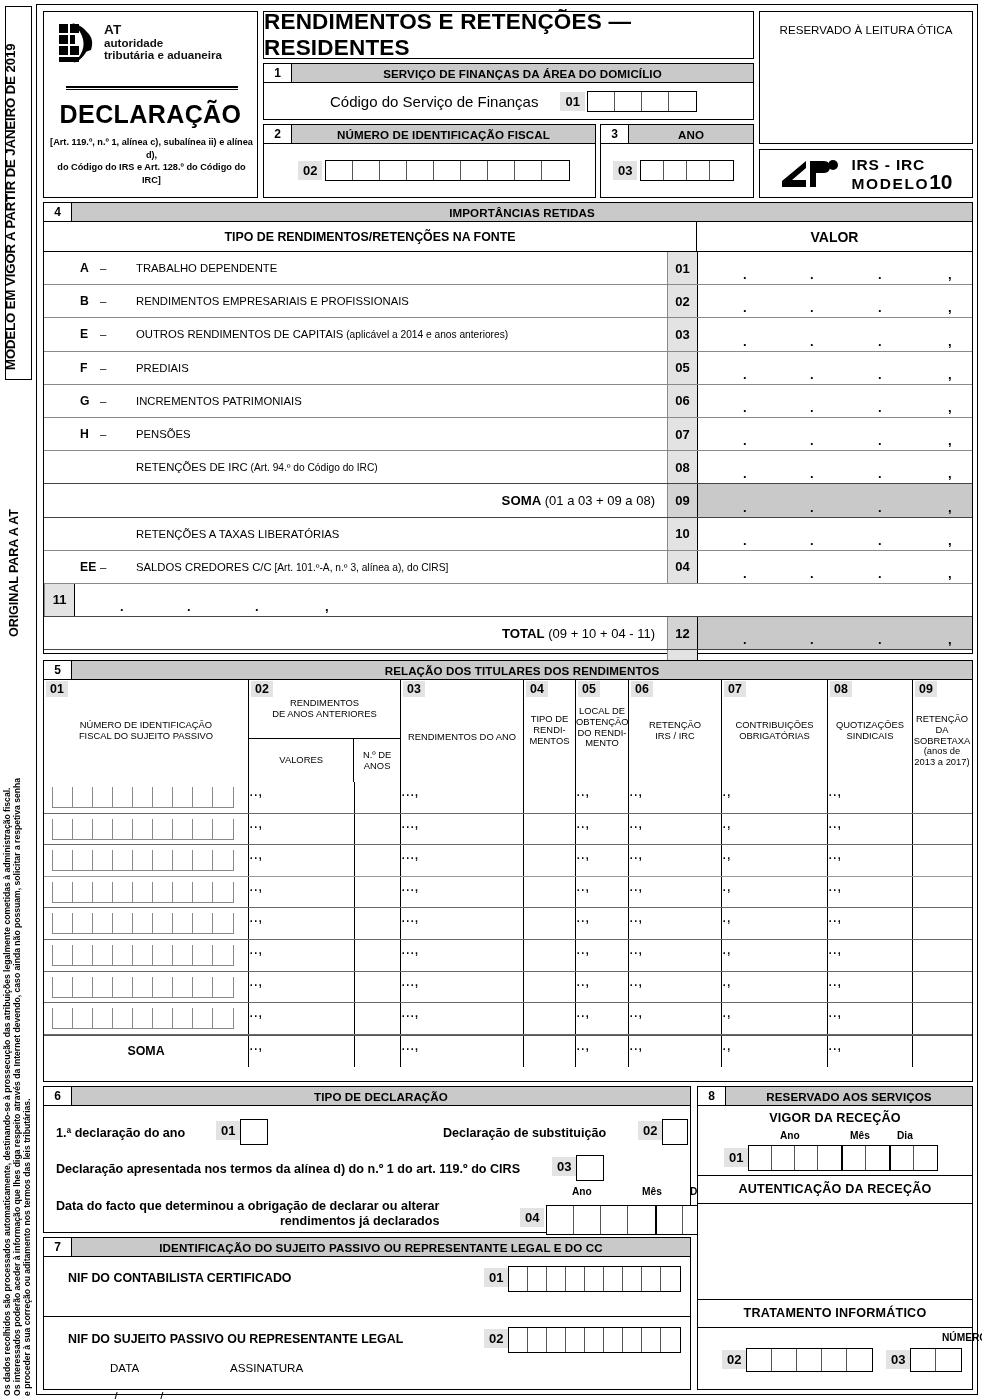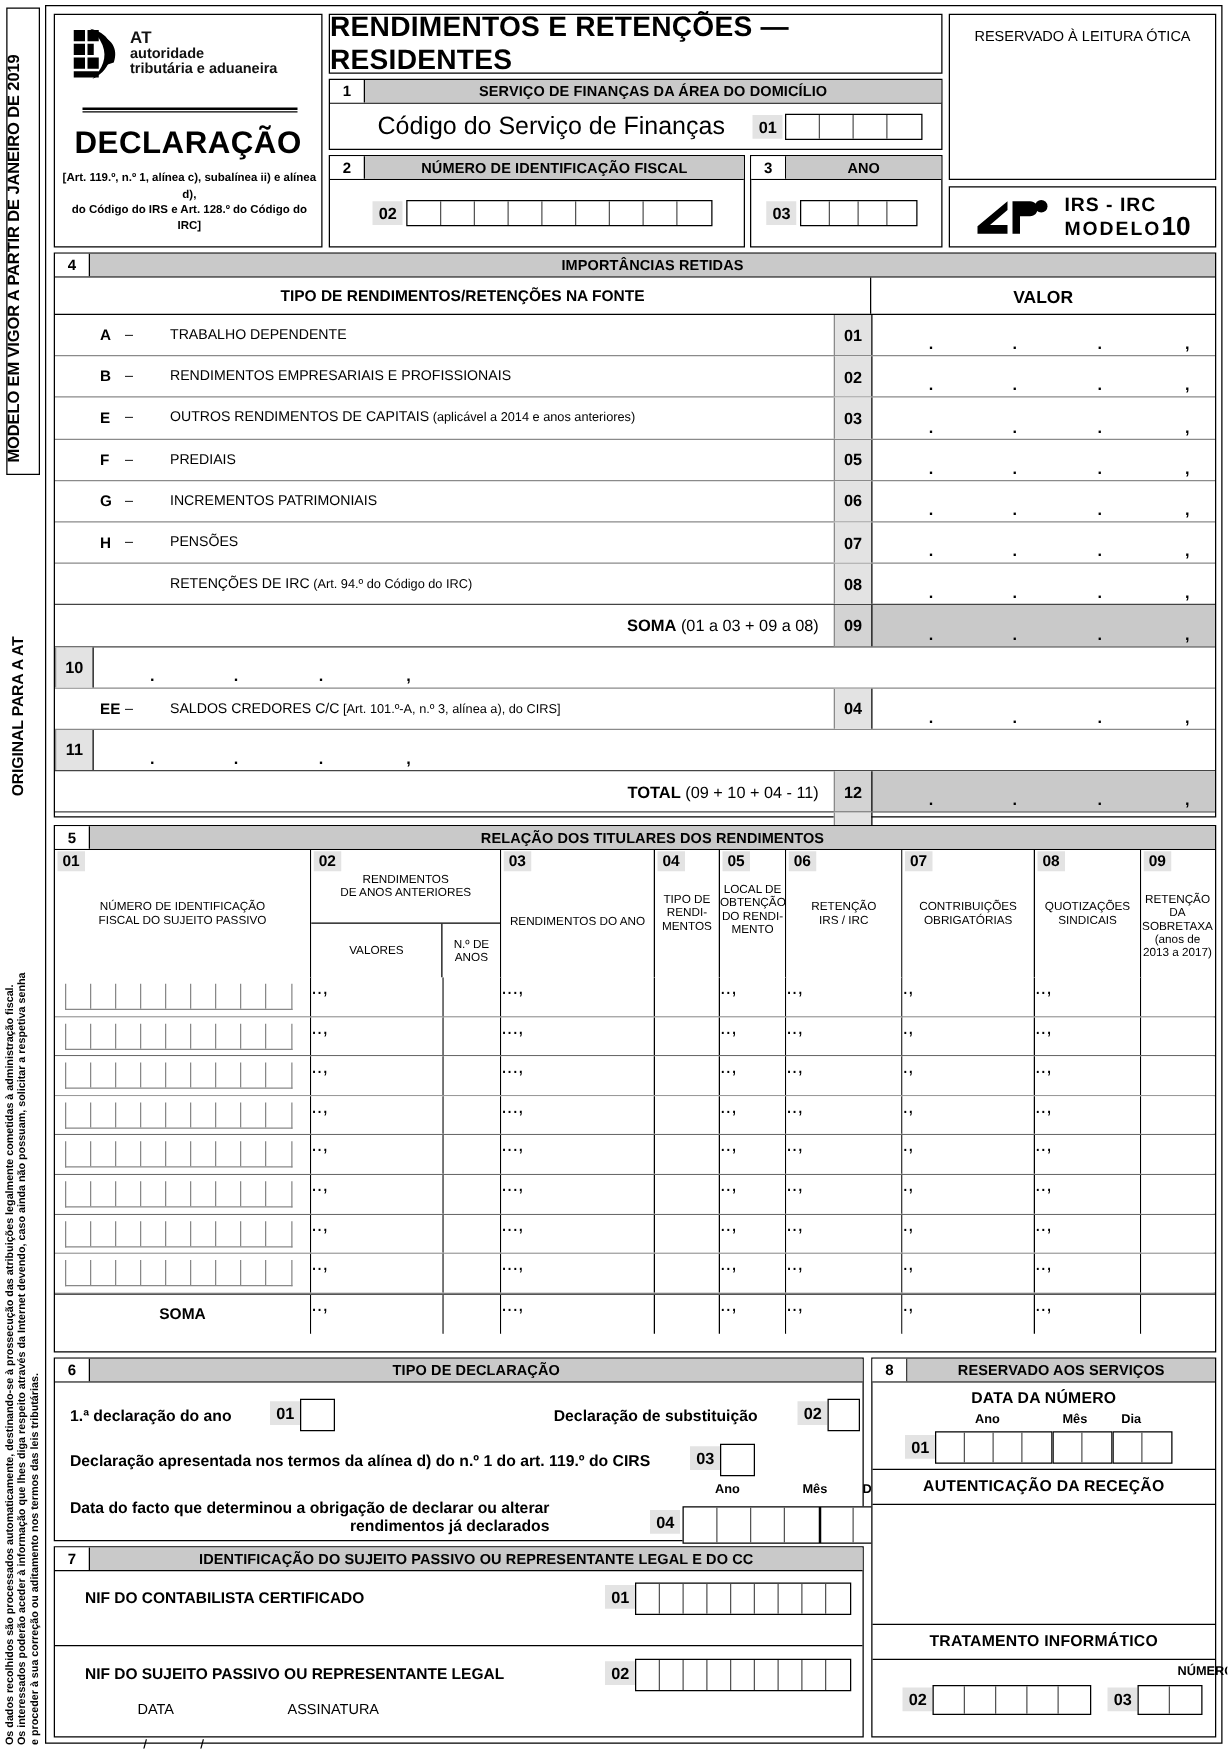--- a/index.html
+++ b/index.html
@@ -115,21 +115,21 @@
     font-size:12px; font-weight:bold; border-right:1.4px solid #000;
     background:#fff;
   }
   .qtitle {
     flex:1; background:#c9c9c9; display:flex; align-items:center;
     justify-content:center; font-size:11.6px; font-weight:bold;
     letter-spacing:.1px;
   }
 
   #q1-body { display:flex; align-items:center; height:36px; padding-left:38px; }
-  #q1-body .lbl { font-size:20px; }
+  #q1-body .lbl { font-size:15px;margin-left:28px; }
 
   
   .tag {
     background:#e3e3e3; font-size:13px; font-weight:bold;
     padding:2px 5px 2px 5px; display:inline-block; line-height:15px;
   }
 
   
   .comb { display:inline-flex; border:1.2px solid #000; background:#fff; height:21px; }
   .comb > i {
@@ -474,20 +474,23 @@
             </div>
             <div class="num">09</div>
             <div class="val">
               <span class="sep" style="left: 45px;">.</span>
               <span class="sep" style="left: 112px;">.</span>
               <span class="sep" style="left: 180px;">.</span>
               <span class="sep" style="left: 250px;">,</span>
             </div>
           </div>
           <div class="q4row">
+            <div class="desc plain">
+              <span class="txt">RETENÇÕES A TAXAS LIBERATÓRIAS</span>
+            </div>
             <div class="num">10</div>
             <div class="val">
               <span class="sep" style="left: 45px;">.</span>
               <span class="sep" style="left: 112px;">.</span>
               <span class="sep" style="left: 180px;">.</span>
               <span class="sep" style="left: 250px;">,</span>
             </div>
           </div>
           <div class="q4row">
             <div class="desc plain">
@@ -895,21 +898,21 @@
       </div>
     </div>
 
     <div id="q8" class="box">
       <div class="qhead">
         <div class="qnum">8</div>
         <div class="qtitle">RESERVADO AOS SERVIÇOS</div>
       </div>
 
       <div style="position:relative;height:70px;border-bottom:1.5px solid #000;">
-        <div class="c8title" style="padding-top:5px;">DATA DA NÚMERO</div>
+        <div class="c8title" style="padding-top:5px;">VIGOR DA RECEÇÃO</div>
         <div style="position:absolute;left:56px;top:24px;">
           <span class="minilbl" style="position:absolute;left:26px;">Ano</span>
           <span class="minilbl" style="position:absolute;left:96px;">Mês</span>
           <span class="minilbl" style="position:absolute;left:143px;">Dia</span>
         </div>
         <span class="tag" style="position:absolute;left:26px;top:42px;">01</span>
         <div style="position:absolute;left:50px;top:39px;display:flex;">
           <span class="comb" id="q8-ano" style="height:26px;">
               <i style="width: 23px;"></i>
               <i style="width: 23px;"></i>

